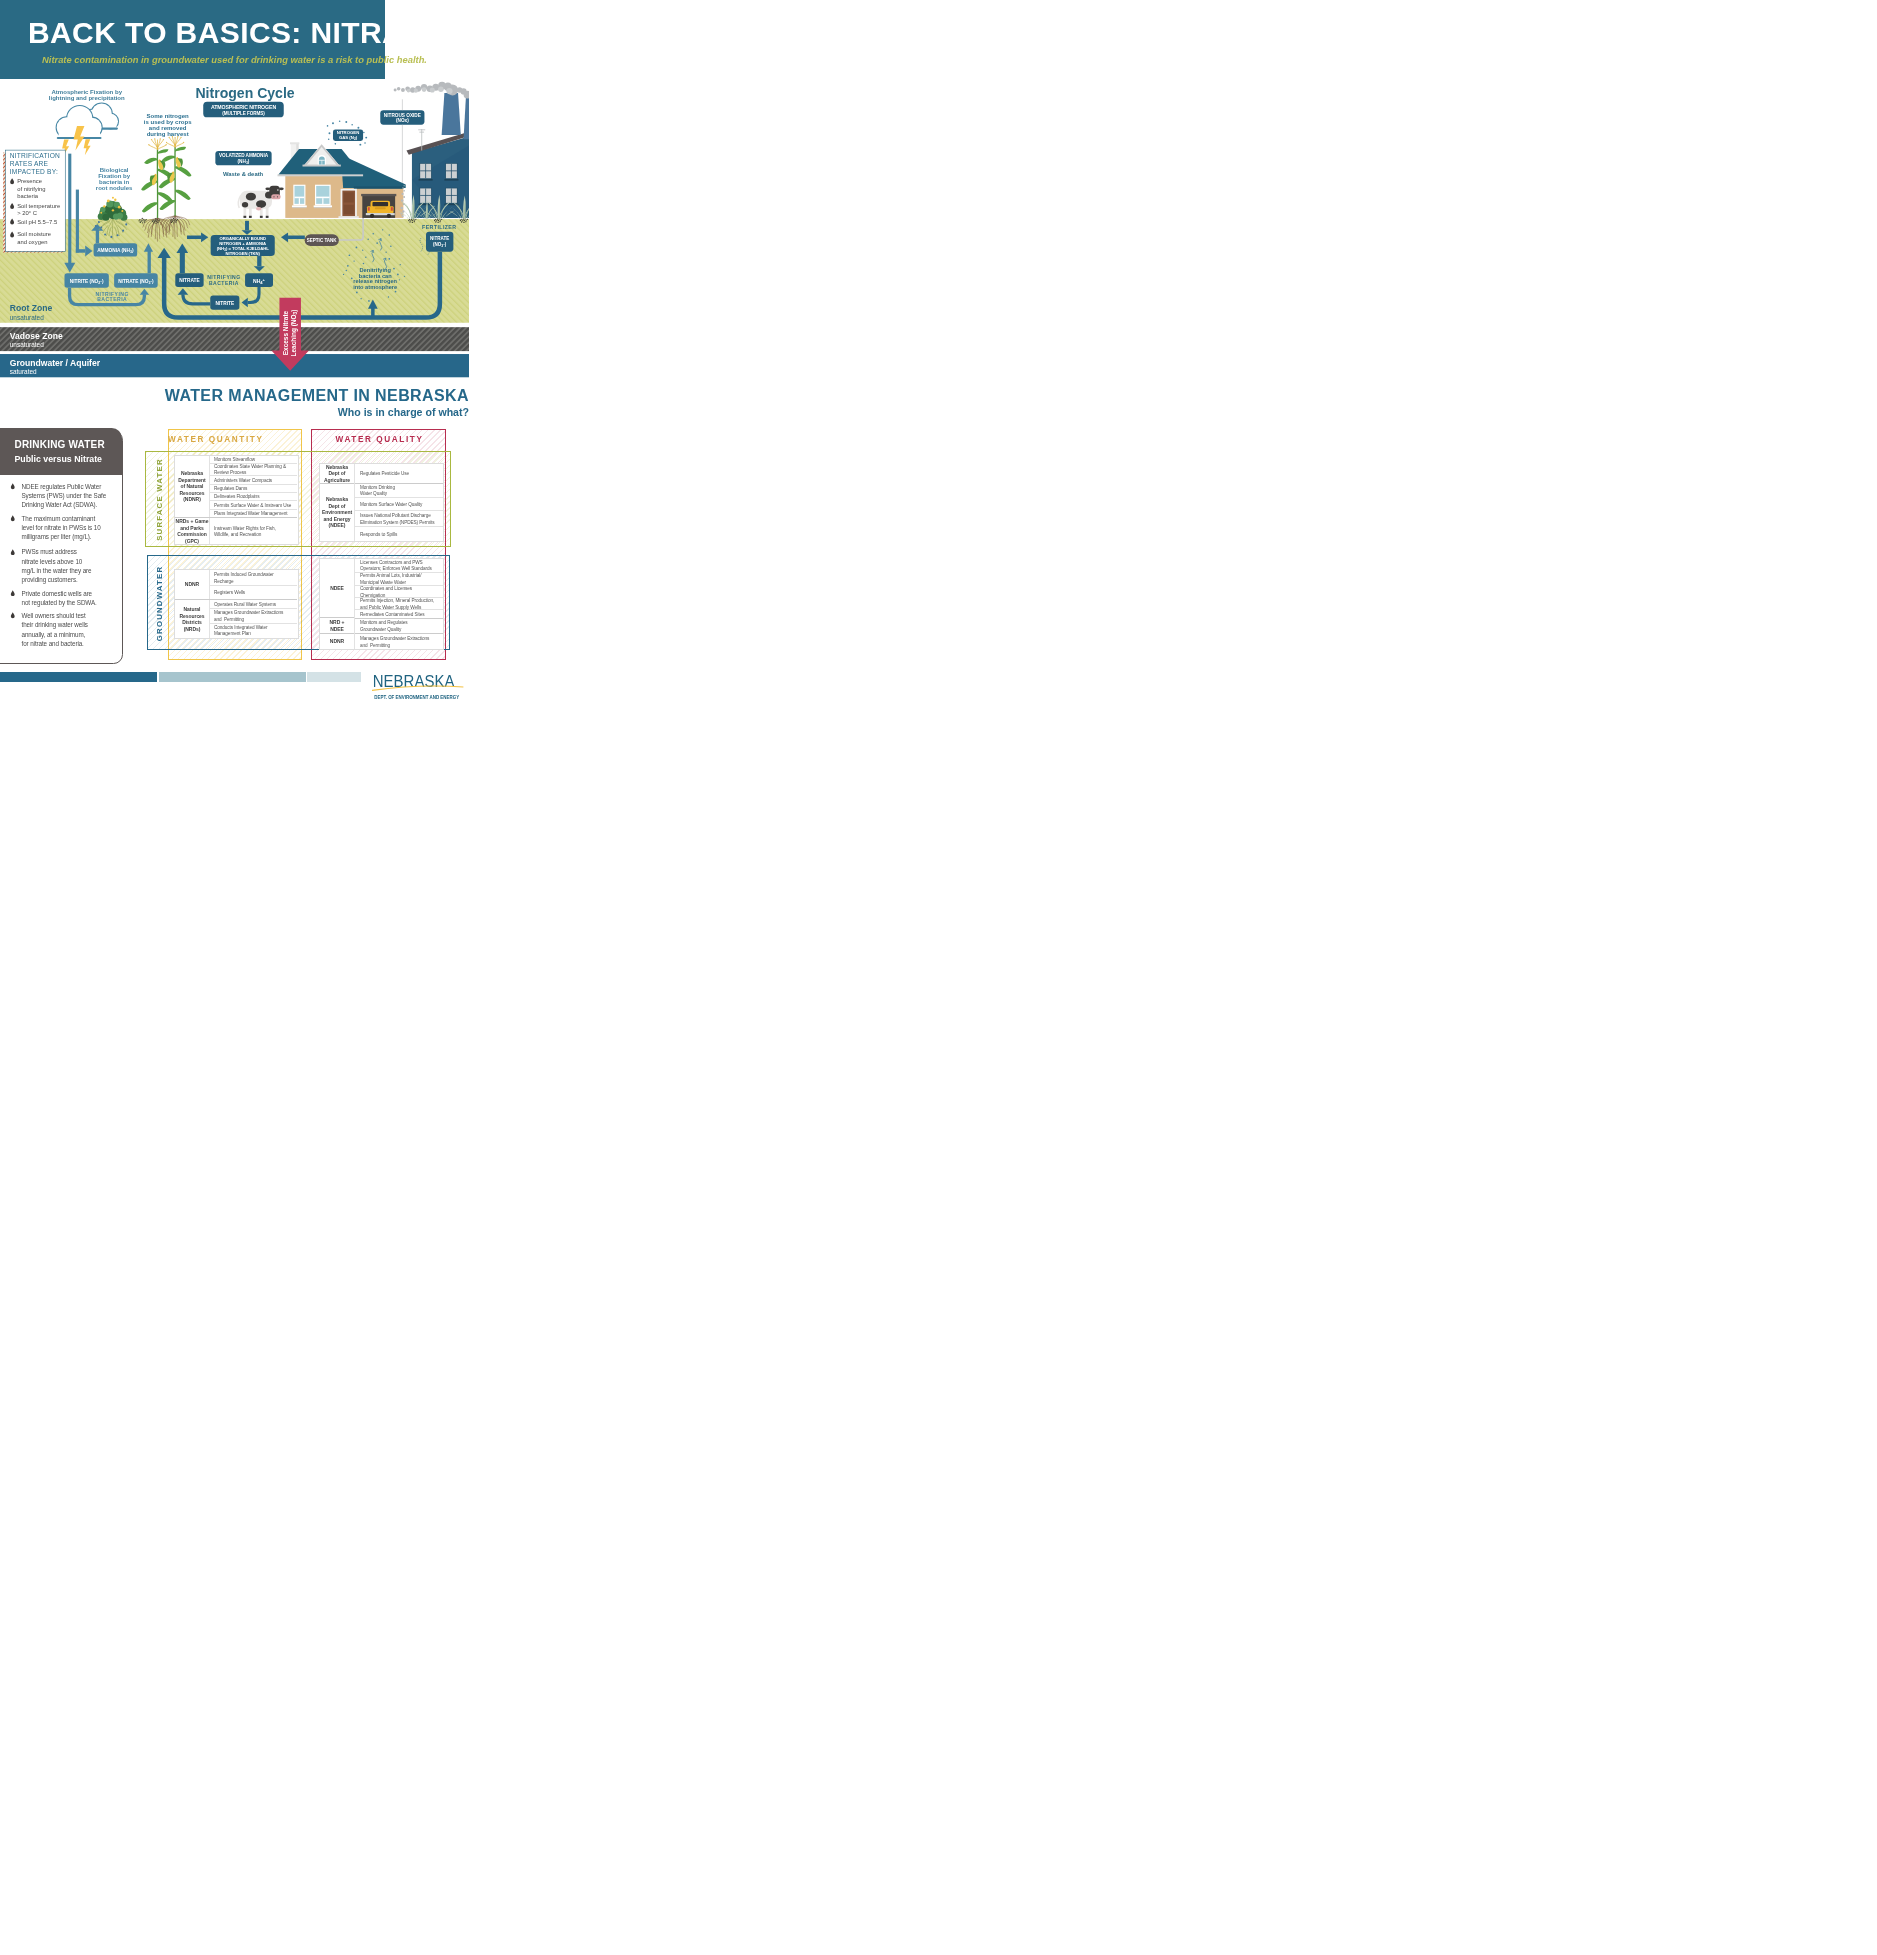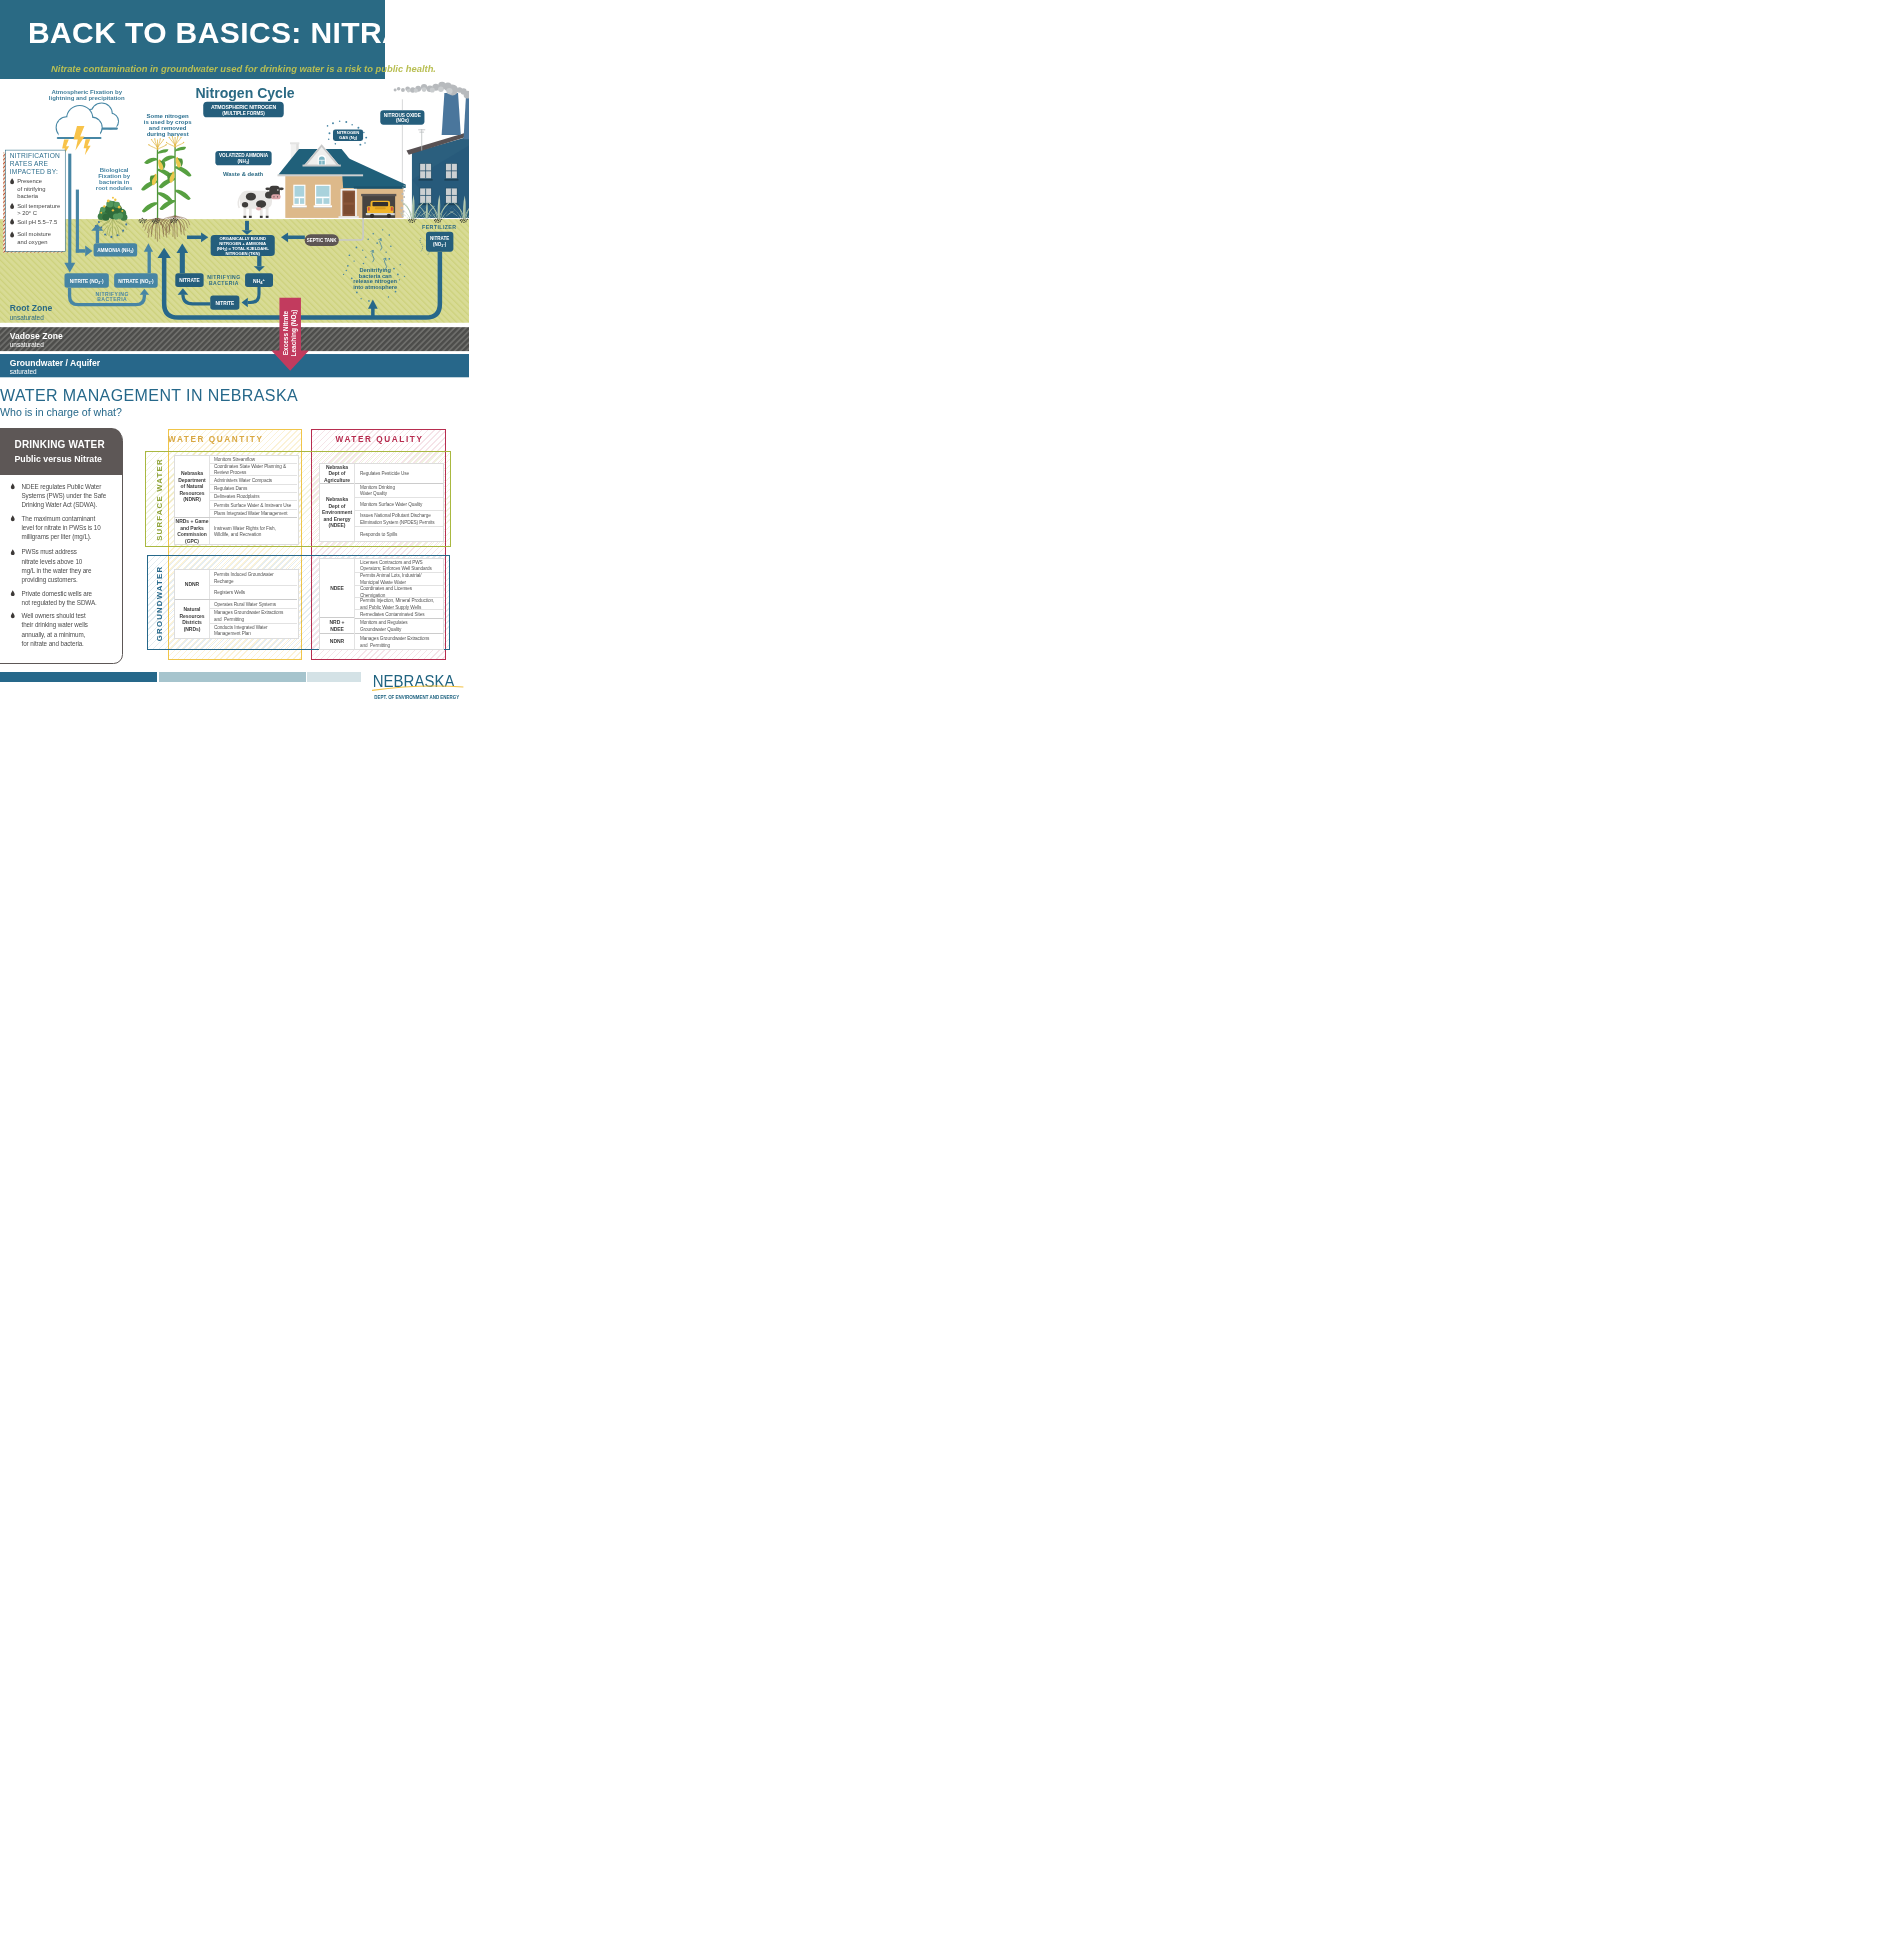--- a/index.html
+++ b/index.html
@@ -1,22 +1,22 @@
 <!DOCTYPE html>
 <html style="font-size:6.3px"><head><meta charset="utf-8">
 <style>
 html,body{margin:0;padding:0}
 body{width:469px;height:704px;position:relative;background:#fff;font-family:"Liberation Sans",sans-serif;overflow:hidden}
 .abs{position:absolute}
 
 #hdr{position:absolute;left:0;top:0;width:385px;height:79px;background:#2a6a84}
 #hdr h1{margin:0;position:absolute;top:16px;left:0;width:469px;text-align:center;color:#fff;font-size:30px;font-weight:bold;letter-spacing:0.4px}
-#hdr p{margin:9px;position:absolute;top:54px;left:0;width:469px;text-align:center;color:#b9bf53;font-size:9.4px;font-weight:bold;font-style:italic}
-
-.wmt{position:absolute;left:0;width:469px;text-align:left;color:#26688a;font-weight:normal}
+#hdr p{margin:0;position:absolute;top:54px;left:0;width:469px;text-align:center;color:#b9bf53;font-size:9.4px;font-weight:bold;font-style:italic}
+
+.wmt{position:absolute;left:0;width:469px;text-align:right;color:#26688a;font-weight:bold}
 #wm1{top:387px;font-size:16px;letter-spacing:0.4px}
 #wm2{top:406px;font-size:10.6px}
 
 .hY{background-image:repeating-linear-gradient(135deg,rgba(240,197,73,.22) 0 1px,rgba(240,197,73,0) 1px 4.3px)}
 .hP{background-image:repeating-linear-gradient(135deg,rgba(183,45,79,.13) 0 1px,rgba(183,45,79,0) 1px 4.3px)}
 .hG{background-image:repeating-linear-gradient(135deg,rgba(169,184,64,.16) 0 1px,rgba(169,184,64,0) 1px 4.3px)}
 .hB{background-image:repeating-linear-gradient(135deg,rgba(38,104,138,.12) 0 1px,rgba(38,104,138,0) 1px 4.3px)}
 
 #boxQ{left:168px;top:429px;width:132px;height:229px;border:1.8px solid #f0c549}
 #boxW{left:311px;top:429px;width:133px;height:229px;border:1.8px solid #b72d4f}

